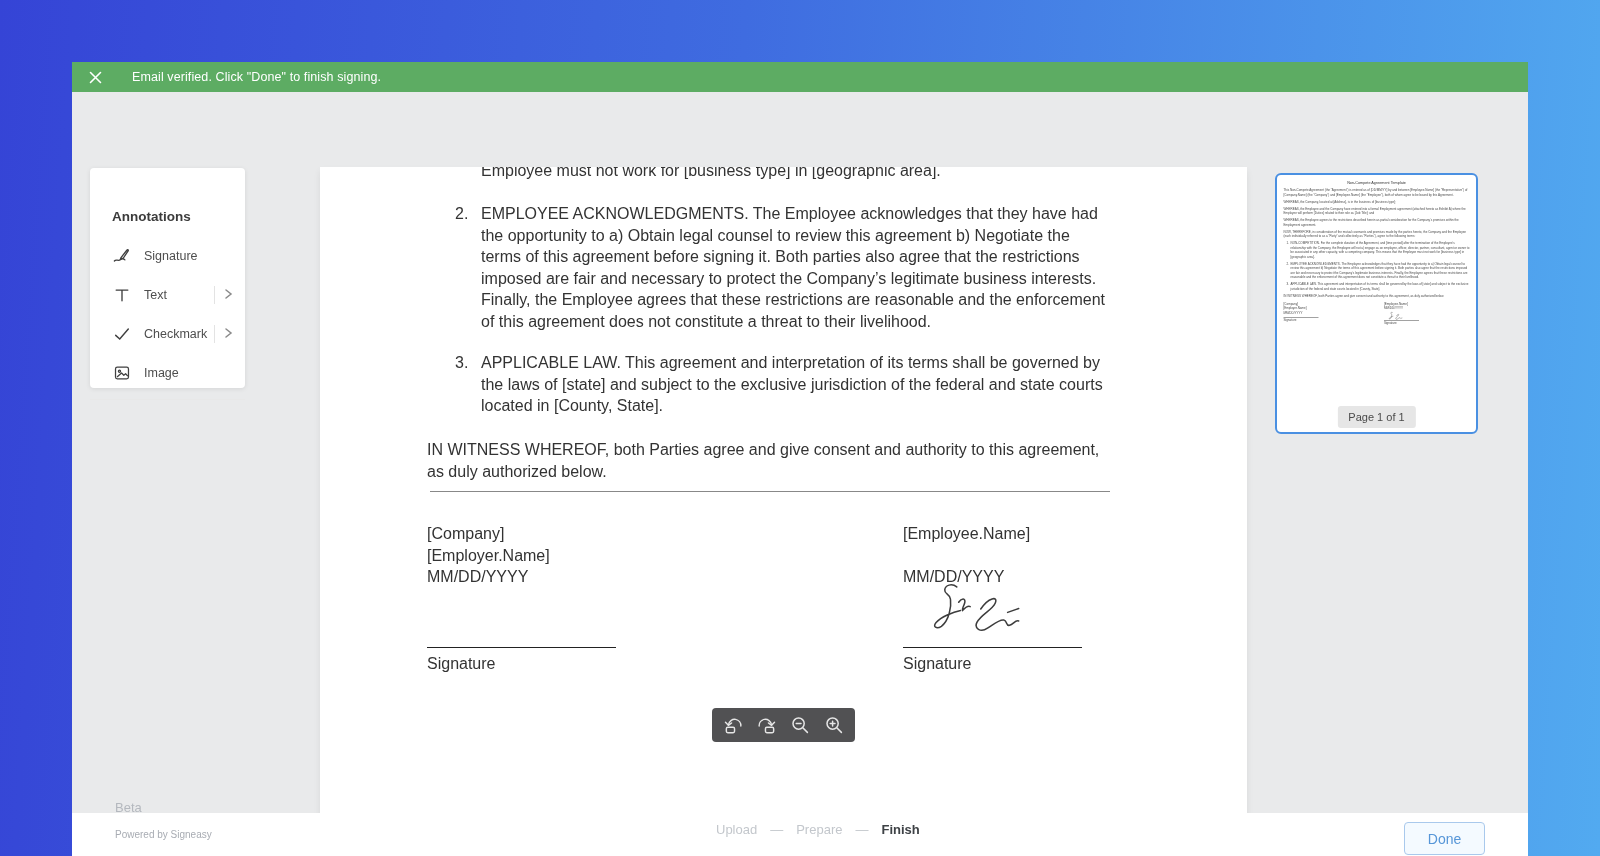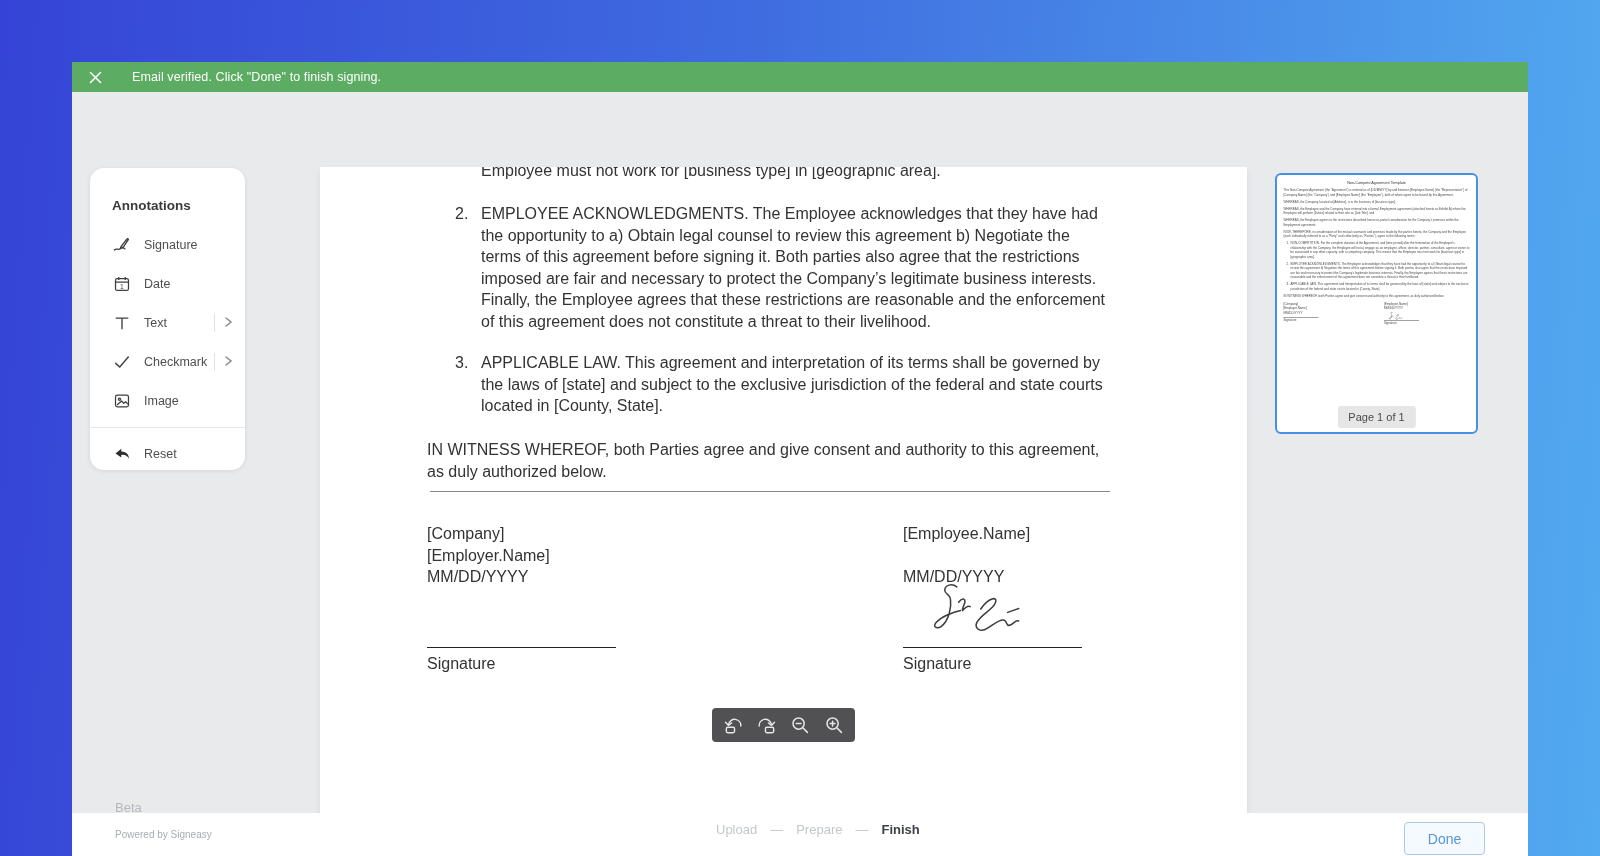--- a/index.html
+++ b/index.html
@@ -12,22 +12,22 @@
   
   .banner { position:absolute; left:72px; top:62px; width:1456px; height:30px;
     background:#5dac63; display:flex; align-items:center; }
   .banner .close { margin-left:17px; width:13px; height:13px; cursor:pointer; flex:0 0 auto; }
   .banner .close svg { display:block; }
   .banner .msg { color:#ffffff; font-size:12.5px; margin-left:30px; letter-spacing:.1px; }
   
   .appbg { position:absolute; left:72px; top:92px; width:1456px; height:721px; background:#e9eaeb; }
   .bottombar { position:absolute; left:72px; top:813px; width:1456px; height:43px; background:#ffffff; }
   
-  .sidebar { position:absolute; left:90px; top:168px; width:155px; height:302px;
-    background:#fff; border-radius:14px; box-shadow:0 1px 5px rgba(0,0,0,.09); padding-top:30px; }
+  .sidebar { position:absolute; left:90px; top:168px; width:155px; height:220px;
+    background:#fff; border-radius:4px; box-shadow:0 1px 5px rgba(0,0,0,.09); padding-top:41px; }
   .sidebar .title { font-size:13.5px; font-weight:700; color:#3b3b3b; margin:0 0 12px 22px; }
   .side-item { display:flex; align-items:center; height:39px; padding:0 12px 0 22px; cursor:pointer; }
   .side-item .ic { width:19px; height:19px; flex:0 0 auto; display:flex; align-items:center; justify-content:center; }
   .side-item .ic svg { display:block; }
   .side-item .lbl { font-size:12.5px; color:#4e4e4e; margin-left:13px; }
   .side-item .end { margin-left:auto; display:flex; align-items:center; gap:9px; }
   .vdiv { width:1px; height:18px; background:#e3e3e3; }
   .hdiv { height:1px; background:#e8e8e8; margin:7px 0 6px 0; }
   
   .docpanel { position:absolute; left:320px; top:167px; width:927px; height:744px;
@@ -103,30 +103,20 @@
     <div class="side-item">
       <span class="ic">
         <svg width="19" height="19" viewBox="0 0 20 20" fill="none" stroke="#3f3f3f" stroke-width="1.4" stroke-linecap="round">
           <path d="M9.5 12.2 L15.8 4.2 C16.4 3.4 17.6 4.3 17 5.1 L11.8 12.9 L9 13.6 Z"></path>
           <path d="M2.5 15.8 C4.6 13.2 6.2 16.6 9.2 14.2 C10.6 13.1 12.4 13.5 13.6 14.6"></path>
         </svg>
       </span>
       <span class="lbl">Signature</span>
     </div>
 
-    <div class="side-item">
-      <span class="ic">
-        <svg width="18" height="18" viewBox="0 0 20 20" fill="none" stroke="#3f3f3f" stroke-width="1.4">
-          <rect x="2.8" y="4" width="14.4" height="13.2" rx="2"></rect>
-          <path d="M6.4 2.2 V5.6 M13.6 2.2 V5.6 M2.8 8 H17.2"></path>
-          <text x="10" y="15" font-size="7.5" fill="#3f3f3f" stroke="none" text-anchor="middle" font-family="Liberation Sans,sans-serif">1</text>
-        </svg>
-      </span>
-      <span class="lbl">Date</span>
-    </div>
 
     <div class="side-item">
       <span class="ic">
         <svg width="18" height="18" viewBox="0 0 20 20" fill="none" stroke="#3f3f3f" stroke-width="1.5" stroke-linecap="round">
           <path d="M3.5 4.5 H16.5 M10 4.5 V16.5"></path>
         </svg>
       </span>
       <span class="lbl">Text</span>
       <span class="end">
         <span class="vdiv"></span>
@@ -161,28 +151,20 @@
           <rect x="2.8" y="3.5" width="14.4" height="13" rx="2"></rect>
           <circle cx="7.2" cy="8" r="1.2"></circle>
           <path d="M4.5 14.5 L9.5 10 L12 12.5 L14 10.8 L16.5 13.5"></path>
         </svg>
       </span>
       <span class="lbl">Image</span>
     </div>
 
     <div class="hdiv"></div>
 
-    <div class="side-item">
-      <span class="ic">
-        <svg width="18" height="18" viewBox="0 0 20 20" fill="#2e2e2e">
-          <path d="M9.2 4.2 L2.8 9.4 L9.2 14 V11 C13.5 10.6 16.2 12.2 17.6 15.2 C17.8 10.2 14.6 7.4 9.2 7.2 Z"></path>
-        </svg>
-      </span>
-      <span class="lbl">Reset</span>
-    </div>
   </div>
 
   <div class="docpanel">
     <div class="doc-content">
       <div class="cutline">Employee must not work for [business type] in [geographic area].</div>
 
       <div class="docitem i2">
         <span class="num">2.</span>
         <span class="txt">EMPLOYEE ACKNOWLEDGMENTS. The Employee acknowledges that they have had the opportunity to a) Obtain legal counsel to review this agreement b) Negotiate the terms of this agreement before signing it. Both parties also agree that the restrictions imposed are fair and necessary to protect the Company’s legitimate business interests. Finally, the Employee agrees that these restrictions are reasonable and the enforcement of this agreement does not constitute a threat to their livelihood.</span>
       </div>

